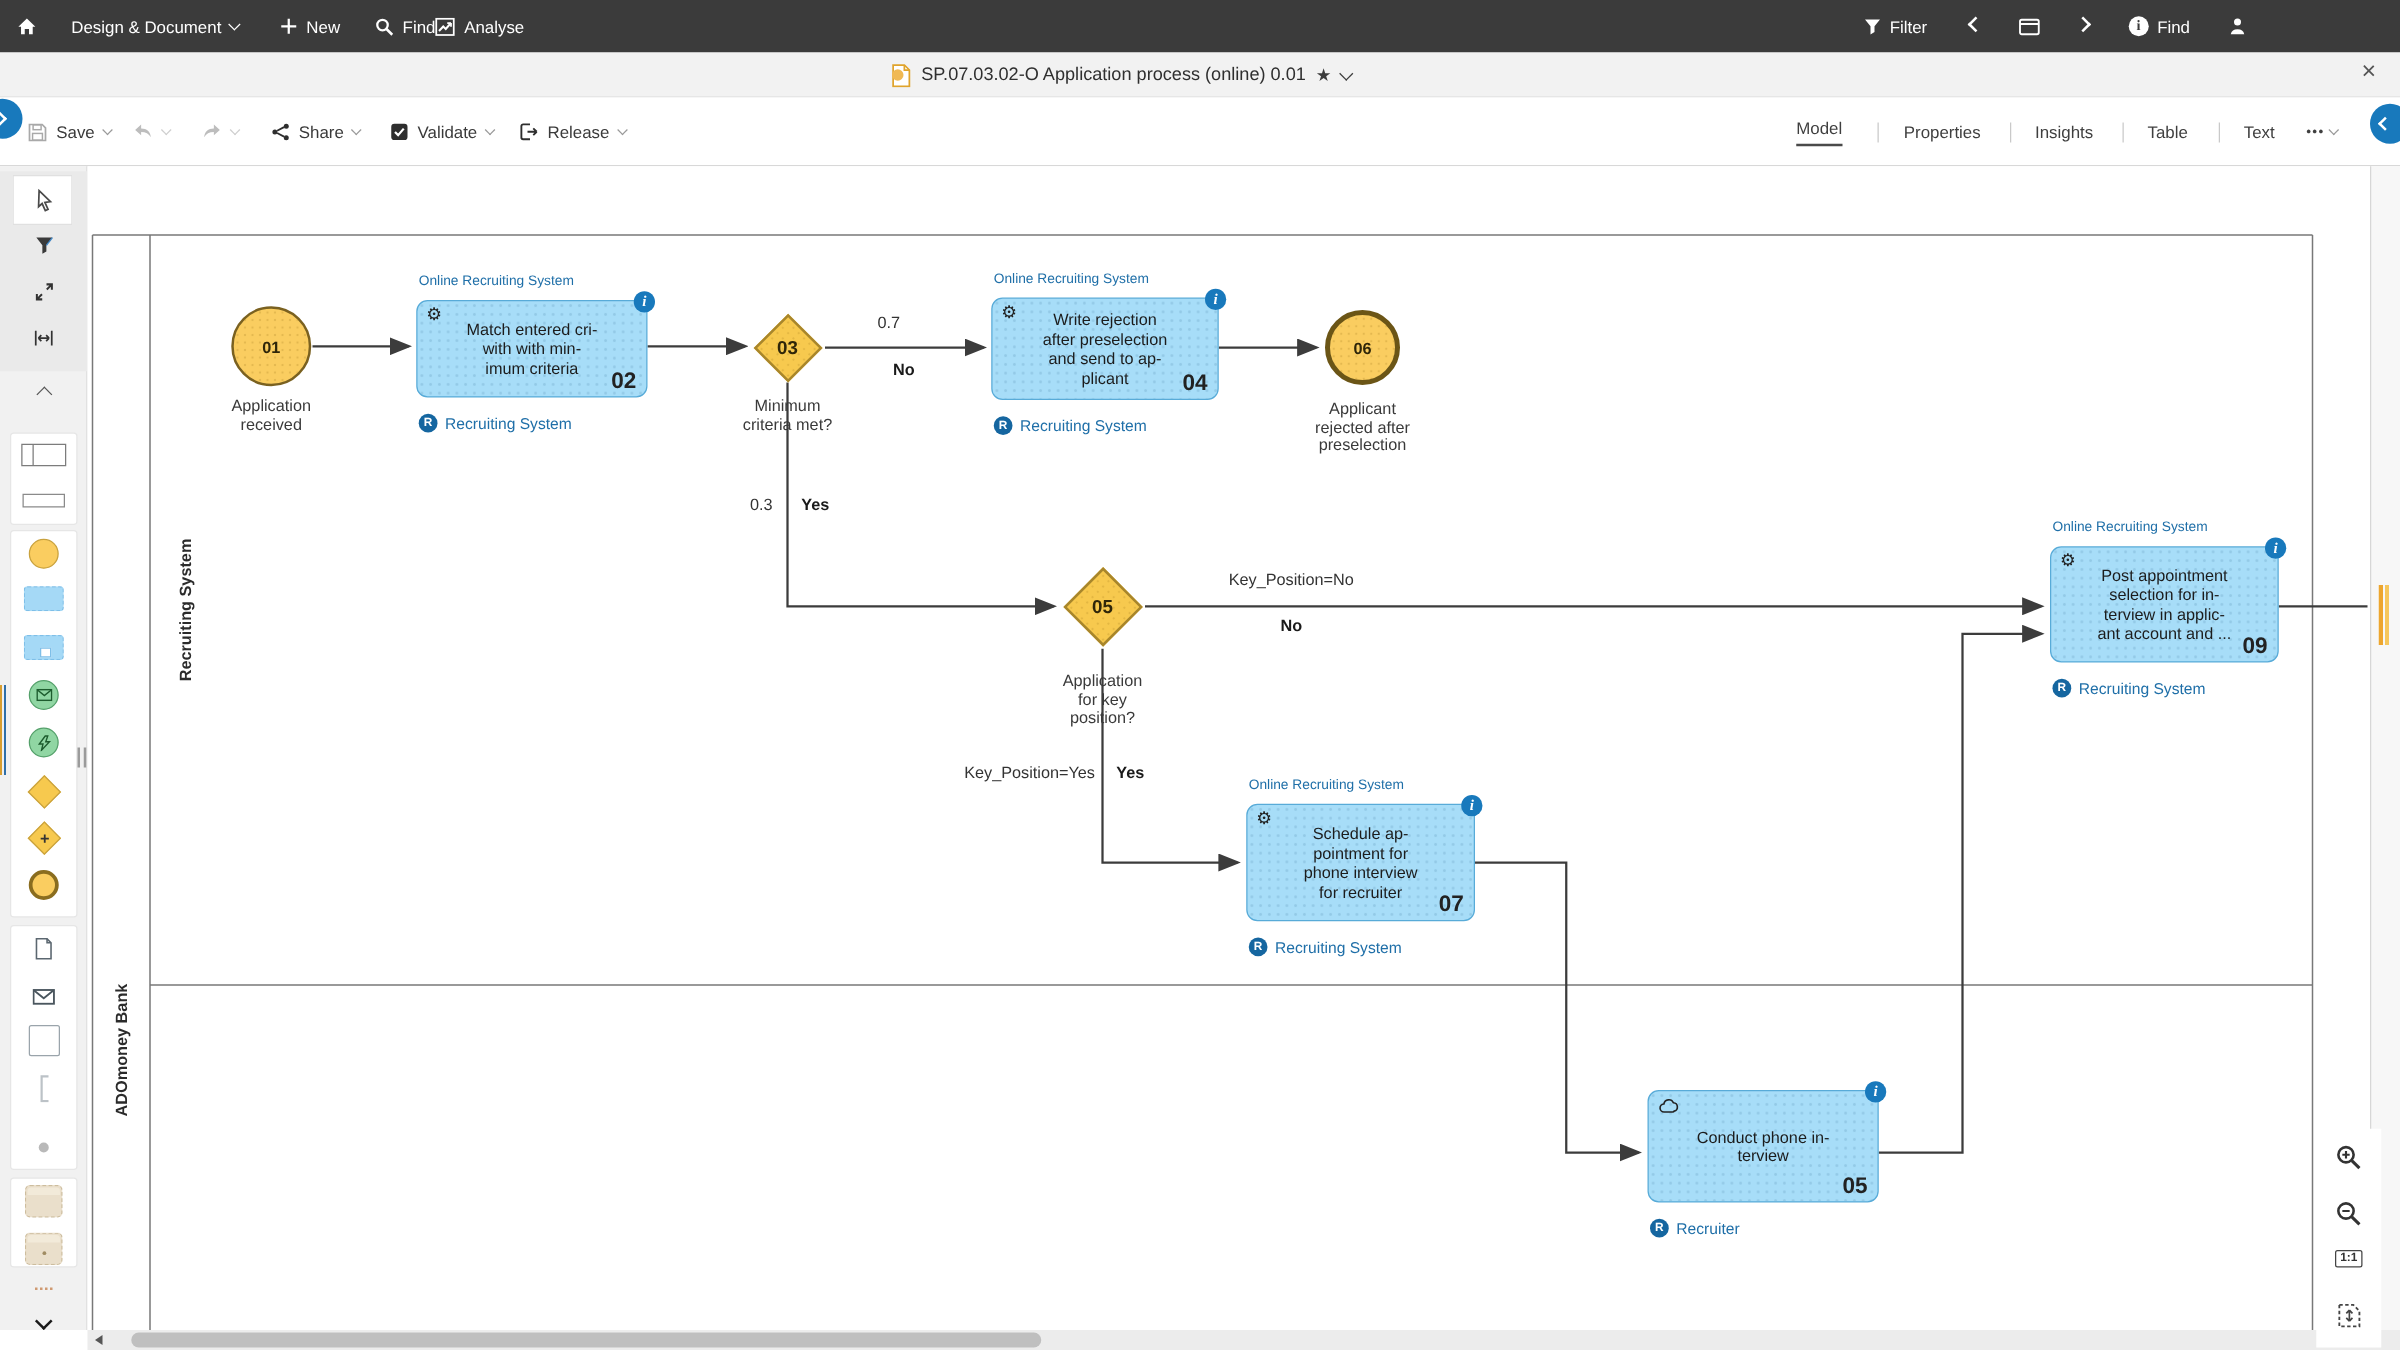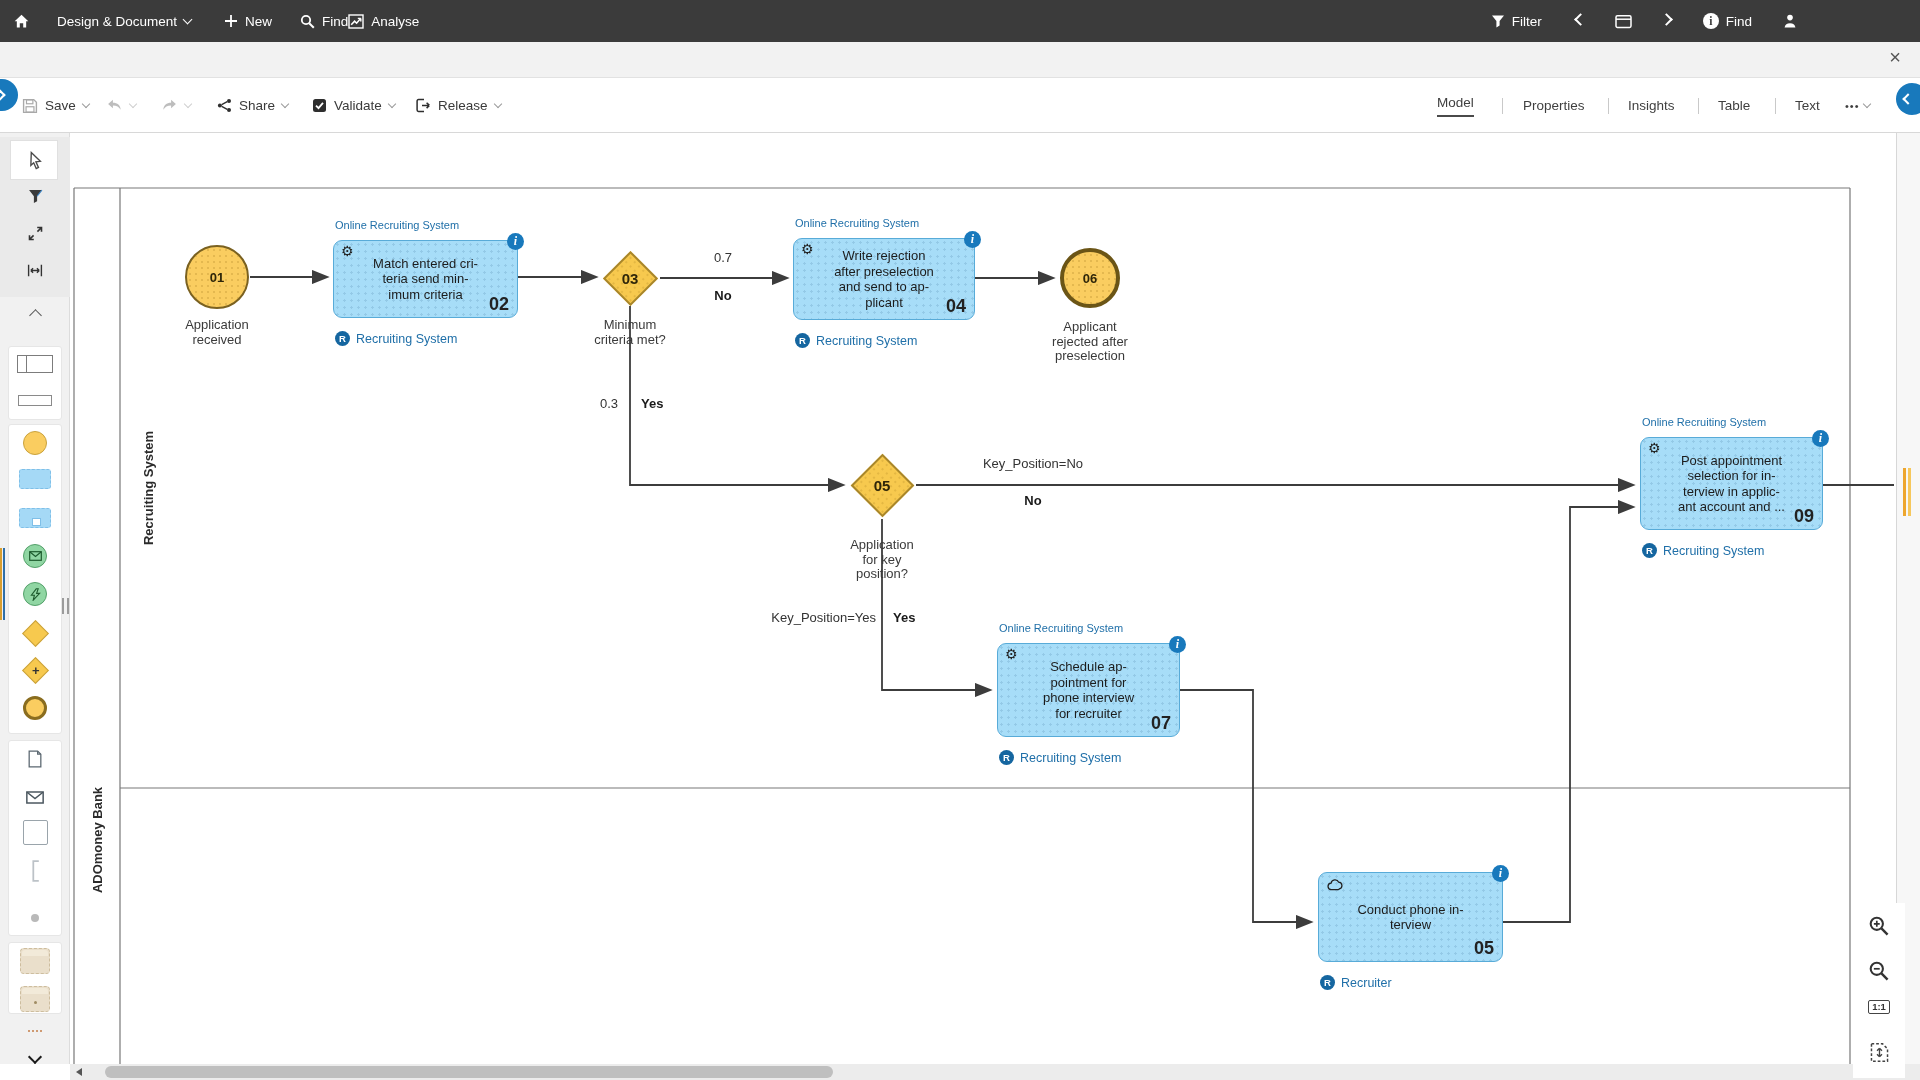--- a/index.html
+++ b/index.html
@@ -152,20 +152,30 @@
   </span>
   <span class="item" style="margin-left:30px;margin-right:122px">
     <svg width="16" height="16" viewBox="0 0 16 16">
         <circle cx="8" cy="4.6" r="2.8" fill="#fff"></circle>
         <path d="M2.6 14.4 a5.5 5 0 0 1 10.8 0 z" fill="#fff"></path>
       </svg>
   </span>
 </div>
 
 <div class="titlebar">
+  <div class="title-group">
+    <svg width="17" height="19" viewBox="0 0 17 19">
+        <path d="M2.5 1 h9 l4 4 v13 h-13 z" fill="#fff" stroke="#e0a42c" stroke-width="1.4"></path>
+        <path d="M11.5 1 v4 h4" fill="none" stroke="#e0a42c" stroke-width="1.4"></path>
+        <circle cx="6.2" cy="9" r="4.6" fill="#f0b954"></circle>
+      </svg>
+    <span class="title-text">SP.07.03.02-O Application process (online) 0.01</span>
+    <span class="title-star">★</span>
+    <span class="chev" style="color:#3c3c3c;width:8px;height:8px"></span>
+  </div>
   <span class="close-x">×</span>
 </div>
 
 <div class="toolbar">
   <div class="tb-item" style="left:22px">
     <svg width="16" height="16" viewBox="0 0 15 15">
         <path d="M1.5 1.5 h9.5 l2.5 2.5 v9.5 h-12 z" fill="none" stroke="#a9a9a9" stroke-width="1.3"></path>
         <rect x="4.2" y="1.8" width="6" height="3.6" fill="none" stroke="#a9a9a9" stroke-width="1.1"></rect>
         <rect x="3.8" y="8.2" width="7.4" height="5" fill="none" stroke="#a9a9a9" stroke-width="1.1"></rect>
       </svg>
@@ -392,21 +402,21 @@
   <div>Application</div>
     <div>received</div>
 </div>
 
 <div class="sys-label" style="left:335px;top:219px">Online Recruiting System</div>
 <div class="task" style="left:333px;top:240px;width:185px;height:78px">
   <span class="gear">⚙</span>
   <span class="info">i</span>
   <div class="tlines">
     <div>Match entered cri-</div>
-      <div>teria send min-</div>
+      <div>with with min-</div>
       <div>imum criteria</div>
   </div>
   <span class="tnum">02</span>
 </div>
 <div class="role-row" style="left:335px;top:331px">
   <span class="rbadge">R</span>
     <span class="rtext">Recruiting System</span>
 </div>
 
 <div class="gw" style="left:602px;top:250px;width:56px;height:56px">
@@ -499,21 +509,21 @@
       <div>terview in applic-</div>
       <div>ant account and ...</div>
   </div>
   <span class="tnum">09</span>
 </div>
 <div class="role-row" style="left:1642px;top:543px">
   <span class="rbadge">R</span>
     <span class="rtext">Recruiting System</span>
 </div>
 
-<div class="edge-label" style="left:702px;top:250px;width:42px;text-align:center">0.7</div>
+<div class="edge-label" style="left:702px;top:250px;width:42px;">0.7</div>
 <div class="edge-label bold" style="left:702px;top:288px;width:42px;text-align:center">No</div>
 <div class="edge-label" style="left:578px;top:396px;width:40px;text-align:right">0.3</div>
 <div class="edge-label bold" style="left:641px;top:396px;width:40px">Yes</div>
 <div class="edge-label" style="left:952px;top:456px;width:162px;text-align:center">Key_Position=No</div>
 <div class="edge-label bold" style="left:1012px;top:493px;width:42px;text-align:center">No</div>
 <div class="edge-label" style="left:716px;top:610px;width:160px;text-align:right">Key_Position=Yes</div>
 <div class="edge-label bold" style="left:893px;top:610px;width:40px">Yes</div>
 
 <div class="right-gutter">
   <div class="gutter-marker"></div>

